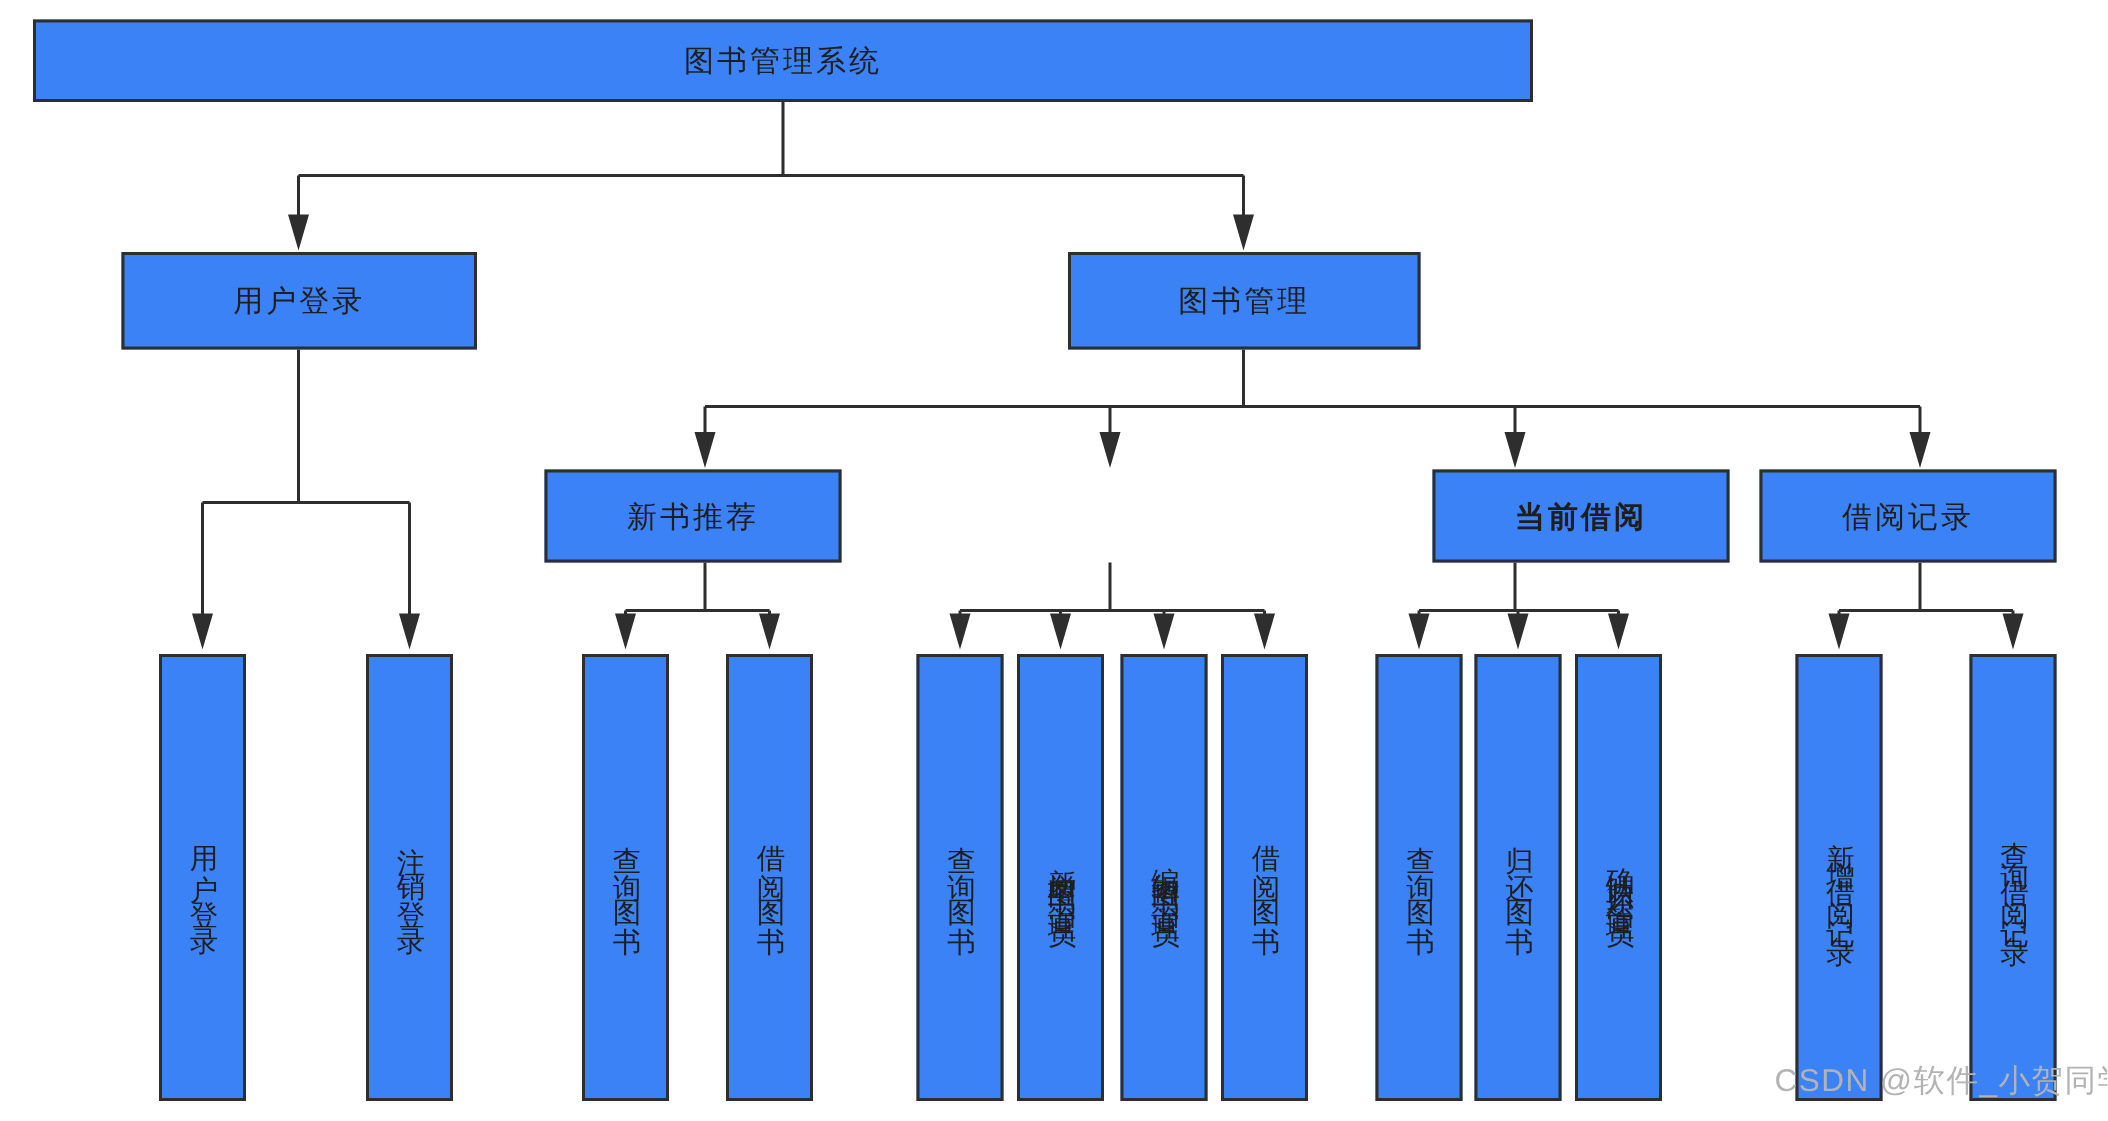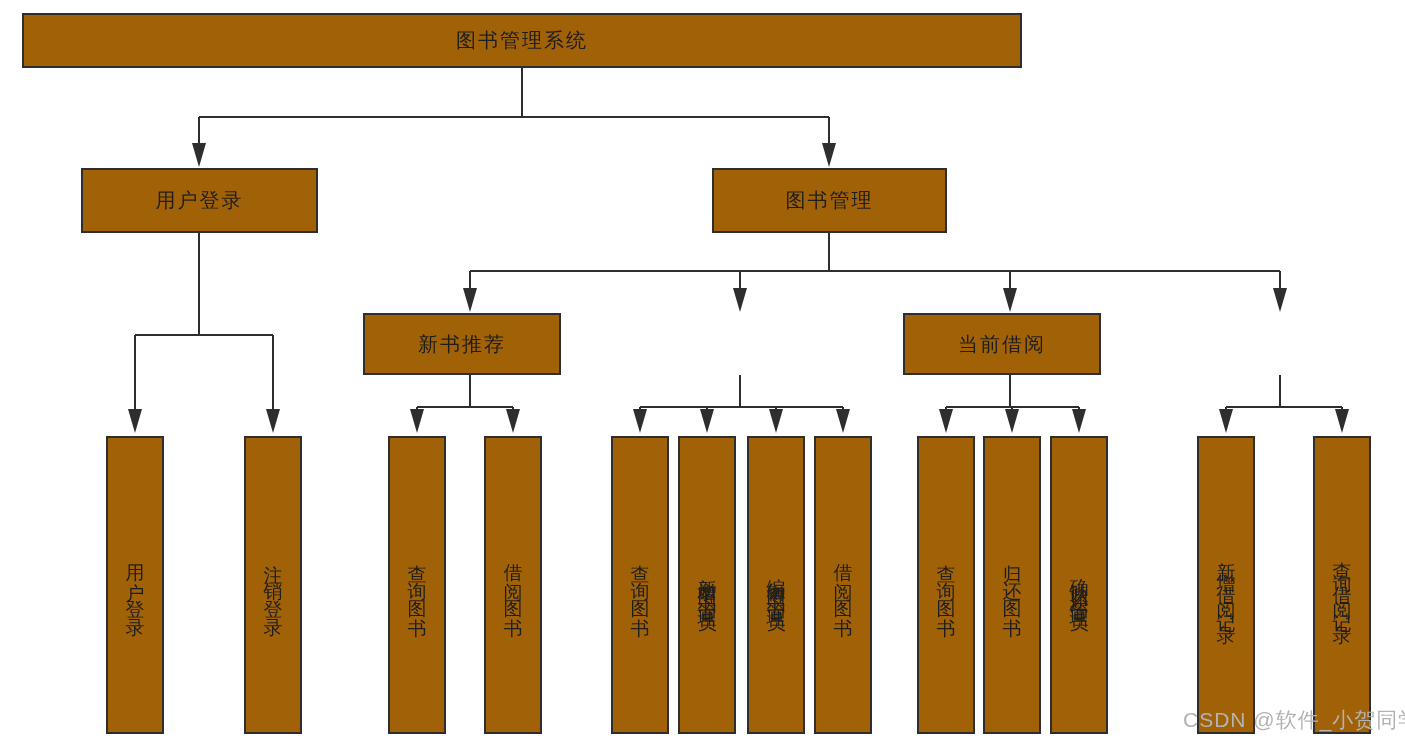--- a/index.html
+++ b/index.html
@@ -13,21 +13,21 @@
   }
   #connectors {
     position: absolute;
     left: 0; top: 0;
     width: 1405px; height: 747px;
   }
   .node {
     position: absolute;
     box-sizing: border-box;
     border: 2px solid #2e2e2e;
-    background: #a16207;
+    background: #3b82f6;
     display: flex;
     align-items: center;
     justify-content: center;
     color: #1e1e1e;
     font-size: 20px;
     letter-spacing: 2px;
     white-space: nowrap;
   }
   .root {
     left: 22px; top: 13px; width: 1000px; height: 55px;
@@ -93,21 +93,22 @@
              M1219 409 L1233 409 L1226 433 Z
              M1335 409 L1349 409 L1342 433 Z"></path>
   </svg>
 
   <div class="node root">图书管理系统</div>
 
   <div class="node lvl2" style="left:81px;width:237px;">用户登录</div>
   <div class="node lvl2" style="left:712px;width:235px;">图书管理</div>
 
   <div class="node lvl3" style="left:363px;">新书推荐</div>
-  <div class="node lvl3" style="left:903px;">当前借阅</div>
+  <div class="node lvl3" style="left:955px;font-weight:bold;">当前借阅</div>
+  <div class="node lvl3" style="left:1173px;">借阅记录</div>
 
   <div class="node leaf sp4" style="left:106px;">用户登录</div>
   <div class="node leaf sp4" style="left:244px;">注销登录</div>
 
   <div class="node leaf sp4" style="left:388px;">查询图书</div>
   <div class="node leaf sp4" style="left:484px;">借阅图书</div>
 
   <div class="node leaf sp4" style="left:611px;">查询图书</div>
   <div class="node leaf spL" style="left:678px;">新增图书（管理员）</div>
   <div class="node leaf spL" style="left:747px;">编辑图书（管理员）</div>

